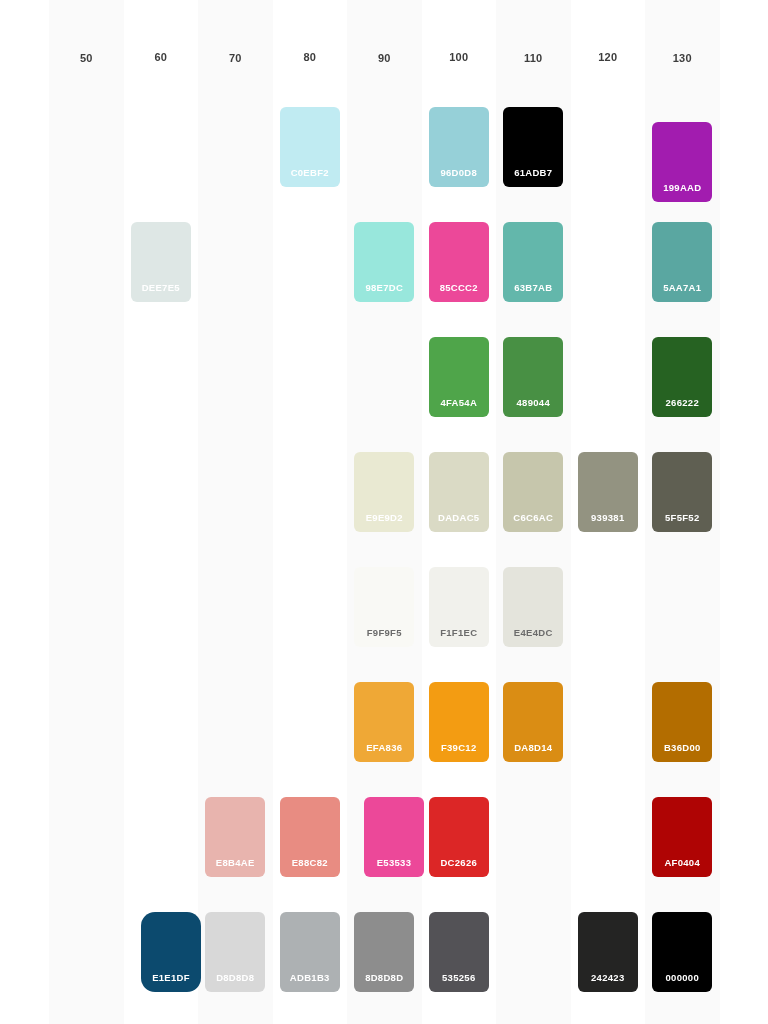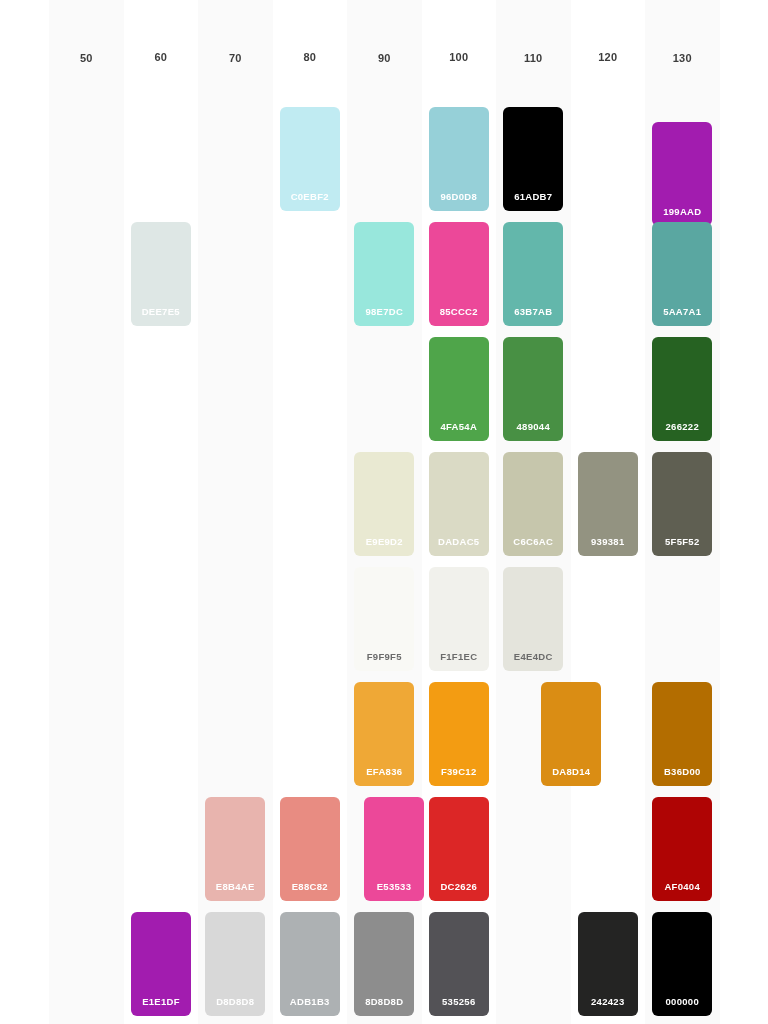--- a/index.html
+++ b/index.html
@@ -37,21 +37,21 @@
     font-size: 11px;
     font-weight: 700;
     color: #3d3d3d;
     letter-spacing: 0.2px;
   }
 
   
   .swatch {
     position: absolute;
     width: 60px;
-    height: 104px;
+    height: 80px;
     border-radius: 6px;
     overflow: hidden;
   }
   .swatch-label {
     position: absolute;
     left: 0;
     right: 0;
     bottom: 10px;
     text-align: center;
     font-size: 9.5px;
@@ -148,42 +148,42 @@
       </div>
       <div class="swatch" style="left: 503.25px; top: 567px; background: rgb(228, 228, 220);">
         <div class="swatch-label label-dark">E4E4DC</div>
       </div>
       <div class="swatch" style="left: 354.25px; top: 682px; background: rgb(239, 168, 54);">
         <div class="swatch-label label-light">EFA836</div>
       </div>
       <div class="swatch" style="left: 428.75px; top: 682px; background: rgb(243, 156, 18);">
         <div class="swatch-label label-light">F39C12</div>
       </div>
-      <div class="swatch" style="left: 503.25px; top: 682px; background: rgb(218, 141, 20); margin-left: 38px;">
+      <div class="swatch" style="left: 503.25px; top: 682px; background: rgb(218, 141, 20);">
         <div class="swatch-label label-light">DA8D14</div>
       </div>
       <div class="swatch" style="left: 652.25px; top: 682px; background: rgb(179, 109, 0);">
         <div class="swatch-label label-light">B36D00</div>
       </div>
       <div class="swatch" style="left: 205.25px; top: 797px; background: rgb(232, 180, 174);">
         <div class="swatch-label label-light">E8B4AE</div>
       </div>
       <div class="swatch" style="left: 279.75px; top: 797px; background: rgb(232, 140, 130);">
         <div class="swatch-label label-light">E88C82</div>
       </div>
       <div class="swatch" style="left: 364px; top: 797px; background: #ec4899; text-decoration: underline;">
         <div class="swatch-label label-light">E53533</div>
       </div>
       <div class="swatch" style="left: 428.75px; top: 797px; background: rgb(220, 38, 38);">
         <div class="swatch-label label-light">DC2626</div>
       </div>
       <div class="swatch" style="left: 652.25px; top: 797px; background: rgb(175, 4, 4);">
         <div class="swatch-label label-light">AF0404</div>
       </div>
-      <div class="swatch" style="left: 131px; top: 912px; background: #a21caf;">
+      <div class="swatch" style="left: 141px; top: 912px; background: #0c4a6e; border-radius: 14px;">
         <div class="swatch-label label-light">E1E1DF</div>
       </div>
       <div class="swatch" style="left: 205.25px; top: 912px; background: rgb(216, 216, 216);">
         <div class="swatch-label label-light">D8D8D8</div>
       </div>
       <div class="swatch" style="left: 279.75px; top: 912px; background: rgb(173, 177, 179);">
         <div class="swatch-label label-light">ADB1B3</div>
       </div>
       <div class="swatch" style="left: 354.25px; top: 912px; background: rgb(141, 141, 141);">
         <div class="swatch-label label-light">8D8D8D</div>

